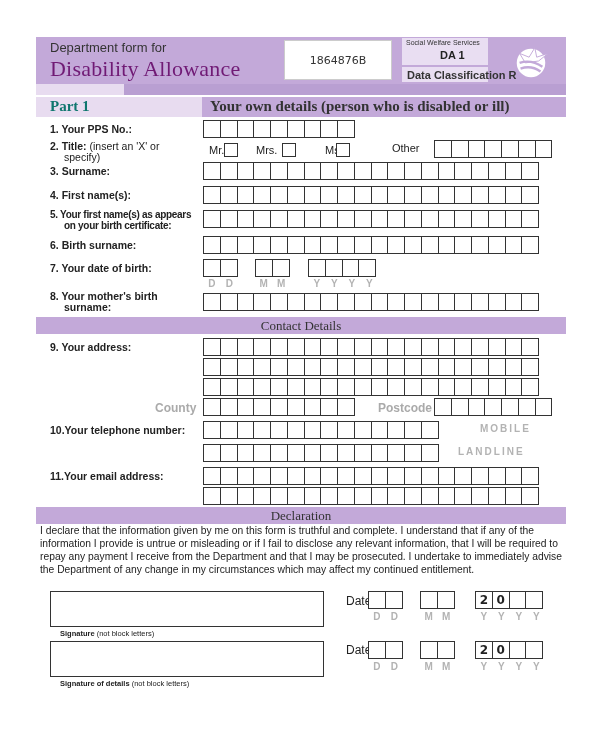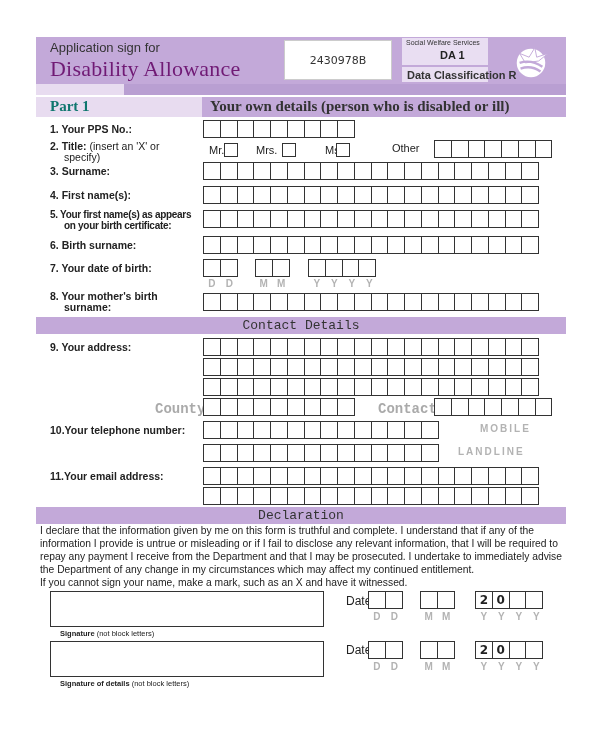--- a/index.html
+++ b/index.html
@@ -22,39 +22,39 @@
   .part-label { left: 50px; top: 98px; font-family: "Liberation Serif", serif; font-weight: bold; font-size: 15px; color: #0f766e; }
   .part-title { left: 210px; top: 98px; font-family: "Liberation Serif", serif; font-weight: bold; font-size: 15px; color: #333; white-space: nowrap; }
   .lbl { font-family: "Liberation Sans", sans-serif; font-size: 10.5px; font-weight: bold; color: #222; line-height: 11px; }
   .lbl .norm { font-weight: normal; }
   .boxes { display: flex; height: 18px; }
   .boxes .b { width: 17.75px; height: 18px; border: 1px solid #333; margin-left: -1px; background: #fff; font-family: "DejaVu Sans", sans-serif; font-weight: bold; font-size: 12px; display: flex; align-items: center; justify-content: center; }
   .boxes .b:first-child { margin-left: 0; }
   .chk { width: 14px; height: 14px; border: 1px solid #333; background: #fff; }
   .title-opt { font-family: "Liberation Sans", sans-serif; font-size: 11px; color: #222; }
   .hint { font-family: "Liberation Sans", sans-serif; font-size: 10px; color: #b3b3b3; font-weight: bold; letter-spacing: 2px; }
-  .hint-light { font-family: Liberation Mono, monospace; font-size: 14px; color: #aaa; }
-  .section-bar { left: 36px; width: 530px; height: 17px; background: #c3a9d9; text-align: center; font-family: Liberation Mono, monospace; font-size: 13px; color: #333; line-height: 17px; }
+  .hint-light { font-family: Liberation Sans, sans-serif; font-size: 12px; color: #aaa; }
+  .section-bar { left: 36px; width: 530px; height: 17px; background: #c3a9d9; text-align: center; font-family: Liberation Serif, serif; font-size: 13px; color: #333; line-height: 17px; }
   .decl { left: 40px; top: 524px; width: 525px; font-family: "Liberation Sans", sans-serif; font-size: 10.3px; line-height: 13px; color: #222; }
   .sig-box { width: 274px; height: 36px; border: 1px solid #333; background: #fff; }
   .sig-label { font-family: "Liberation Sans", sans-serif; font-size: 7.5px; color: #222; }
   .sig-label b { font-weight: bold; }
   .date-label { font-family: "Liberation Sans", sans-serif; font-size: 12px; color: #222; margin-left: 16px; }
   .dhint { font-family: "Liberation Sans", sans-serif; font-size: 10px; color: #b3b3b3; font-weight: bold; display: flex; }
   .dhint span { width: 17.5px; text-align: center; }
 </style>
 </head>
 <body>
 
 <div class="abs header"></div>
 <div class="abs header-strip"></div>
 <div class="abs header-strip-light"></div>
-<div class="abs app-for">Application sign for</div>
+<div class="abs app-for">Department form for</div>
 <div class="abs app-title">Disability Allowance</div>
-<div class="abs ref-box">2430978B</div>
+<div class="abs ref-box">1864876B</div>
 <div class="abs dept-box"></div>
 <div class="abs dept-name">Social Welfare Services</div>
 <div class="abs form-code">DA 1</div>
 <div class="abs class-box"></div>
 <div class="abs class-text">Data Classification R</div>
 <svg class="abs logo" viewBox="0 0 40 40">
   <circle cx="20" cy="22" r="15" fill="#fff"></circle>
   <path d="M8 12 L18 16 L24 6 L26 16 L38 12 L28 20 L14 22 Z" fill="#fff" stroke="#c3a9d9" stroke-width="1"></path>
   <path d="M8 22 Q20 18 32 26" stroke="#c3a9d9" stroke-width="2.5" fill="none"></path>
   <path d="M9 28 Q20 24 30 31" stroke="#c3a9d9" stroke-width="2.5" fill="none"></path>
@@ -326,21 +326,21 @@
     <div class="b"></div>
     <div class="b"></div>
     <div class="b"></div>
     <div class="b"></div>
     <div class="b"></div>
     <div class="b"></div>
     <div class="b"></div>
     <div class="b"></div>
     <div class="b"></div>
   </div>
-<div class="abs hint-light" style="left:378px;top:401px;font-weight:bold;">Contact</div>
+<div class="abs hint-light" style="left:378px;top:401px;font-weight:bold;">Postcode</div>
 <div class="abs boxes" style="left:434px;top:398px;">
     <div class="b"></div>
     <div class="b"></div>
     <div class="b"></div>
     <div class="b"></div>
     <div class="b"></div>
     <div class="b"></div>
     <div class="b"></div>
   </div>
 
@@ -422,21 +422,20 @@
     <div class="b"></div>
     <div class="b"></div>
     <div class="b"></div>
     <div class="b"></div>
     <div class="b"></div>
   </div>
 
 <div class="abs section-bar" style="top:507px;">Declaration</div>
 <div class="abs decl">
   <span>I declare that the information given by me on this form is truthful and complete. I understand that if any of the information I provide is untrue or misleading or if I fail to disclose any relevant information, that I will be required to repay any payment I receive from the Department and that I may be prosecuted. I undertake to immediately advise the Department of any change in my circumstances which may affect my continued entitlement.</span><br>
-  <span>If you cannot sign your name, make a mark, such as an X and have it witnessed.</span>
 </div>
 
 <div class="abs sig-box" style="left:50px;top:591px;"></div>
 <div class="abs sig-label" style="left:60px;top:629px;"><b>Signature</b><span> (not block letters)</span></div>
 <div class="abs date-label" style="left:330px;top:594px;">Date:</div>
 <div class="abs boxes" style="left:368px;top:591px;">
     <div class="b"></div>
     <div class="b"></div>
   </div>
 <div class="abs boxes" style="left:420px;top:591px;">

